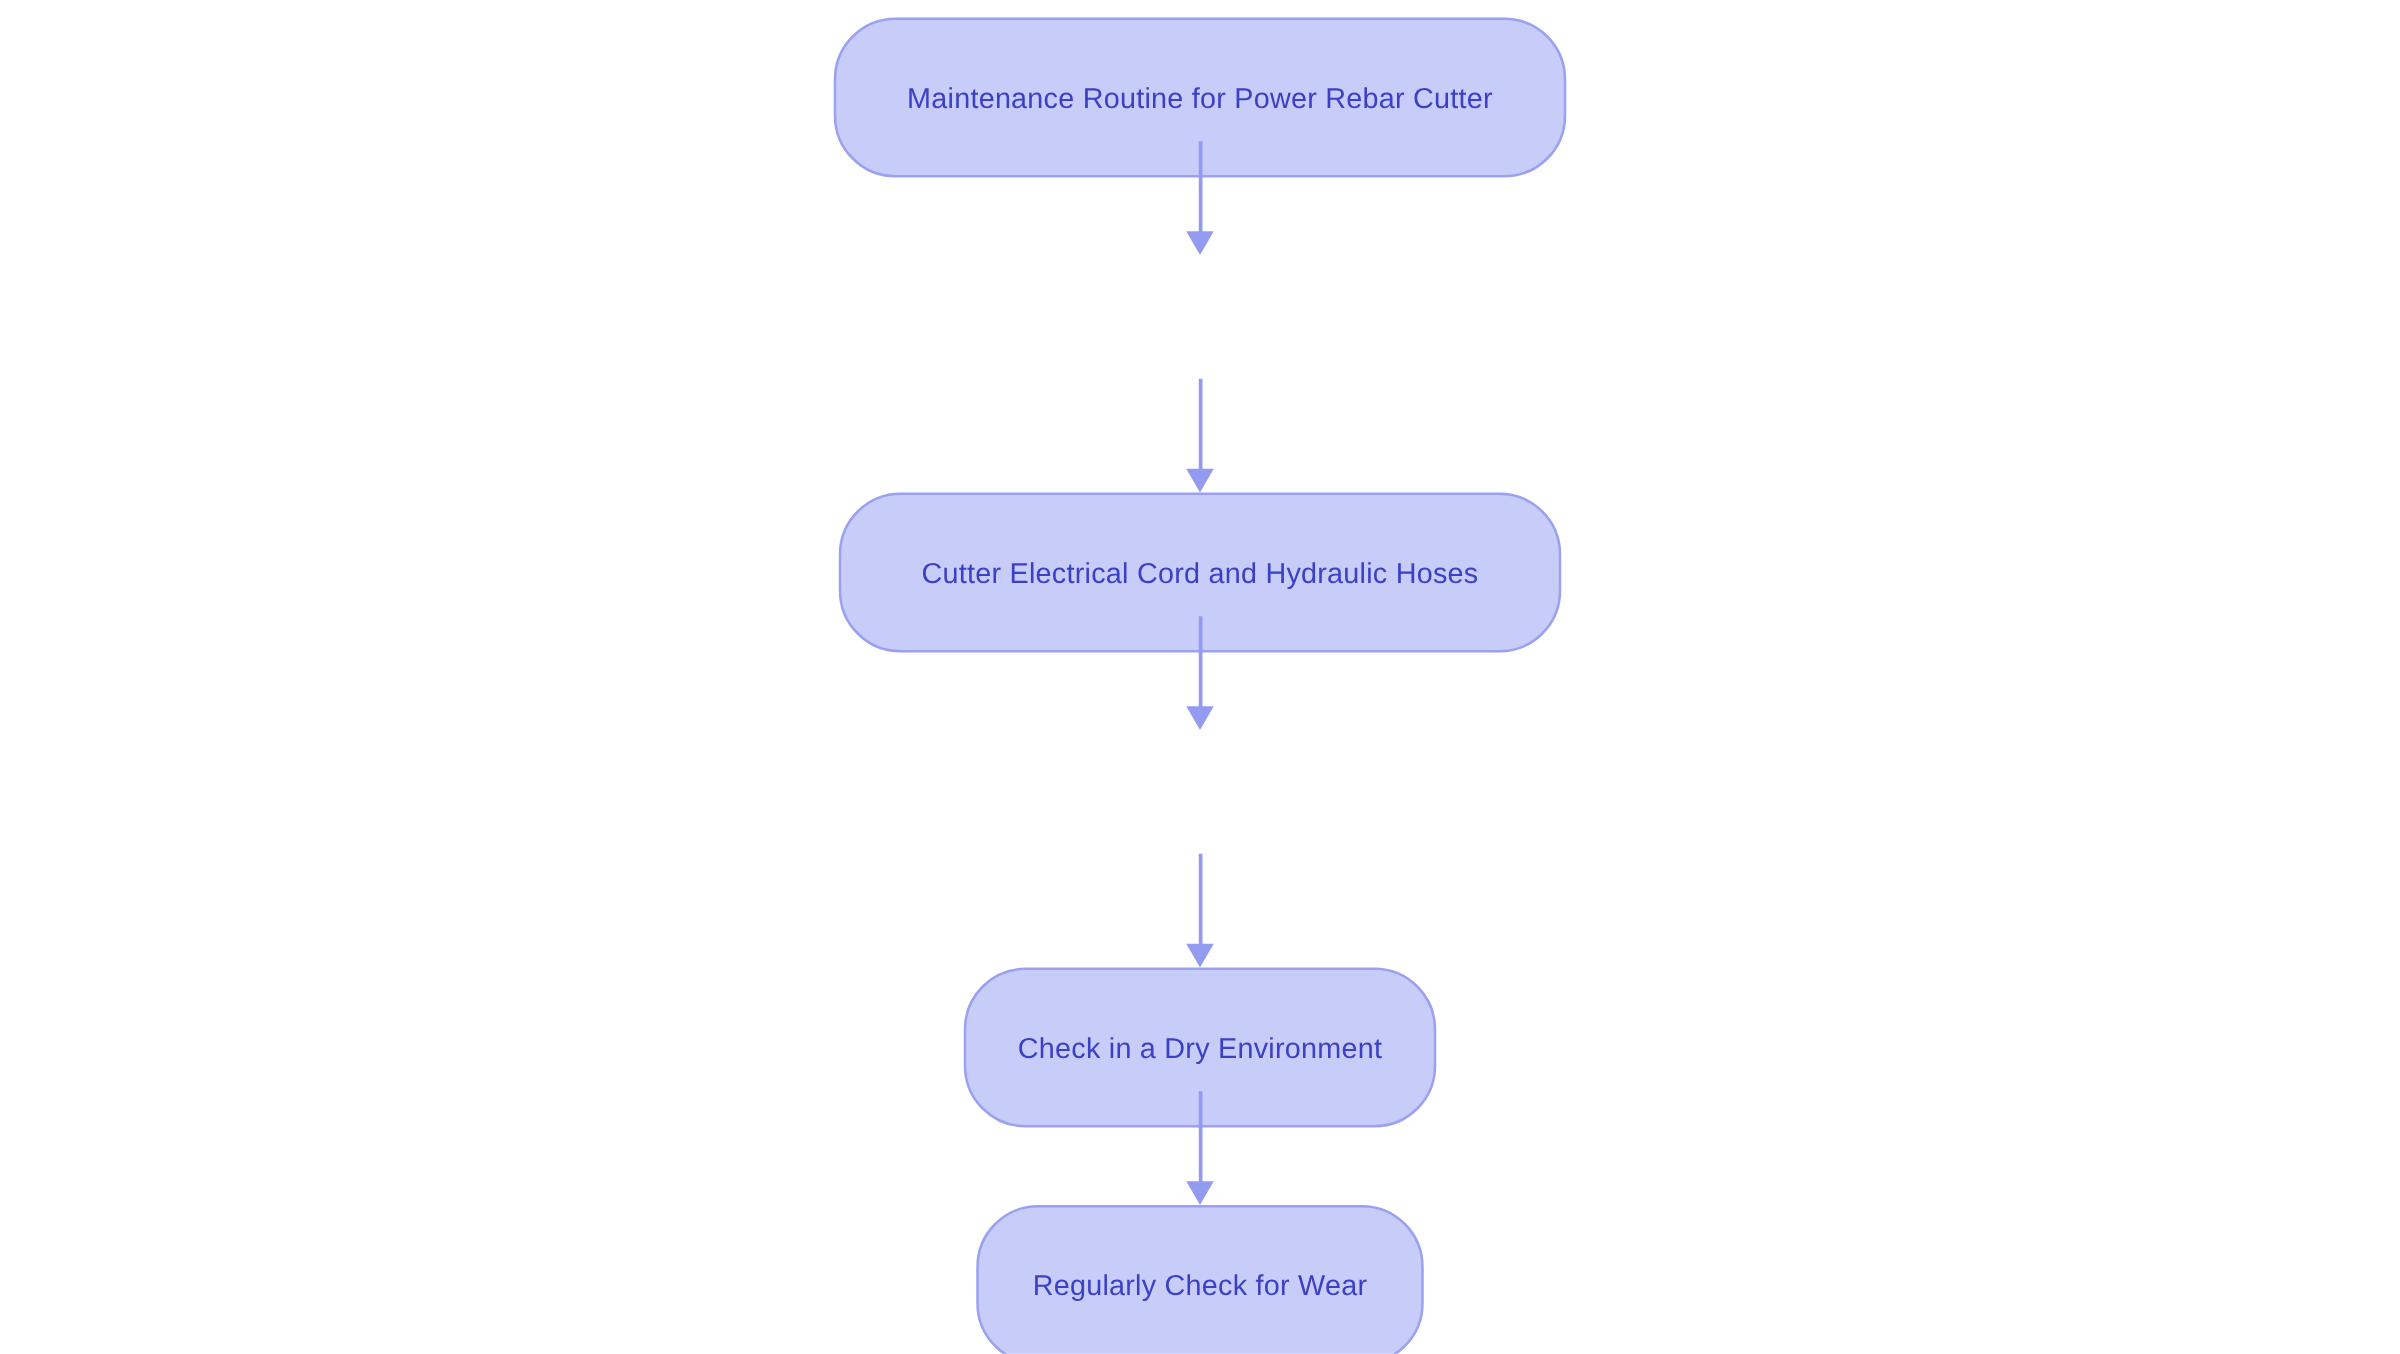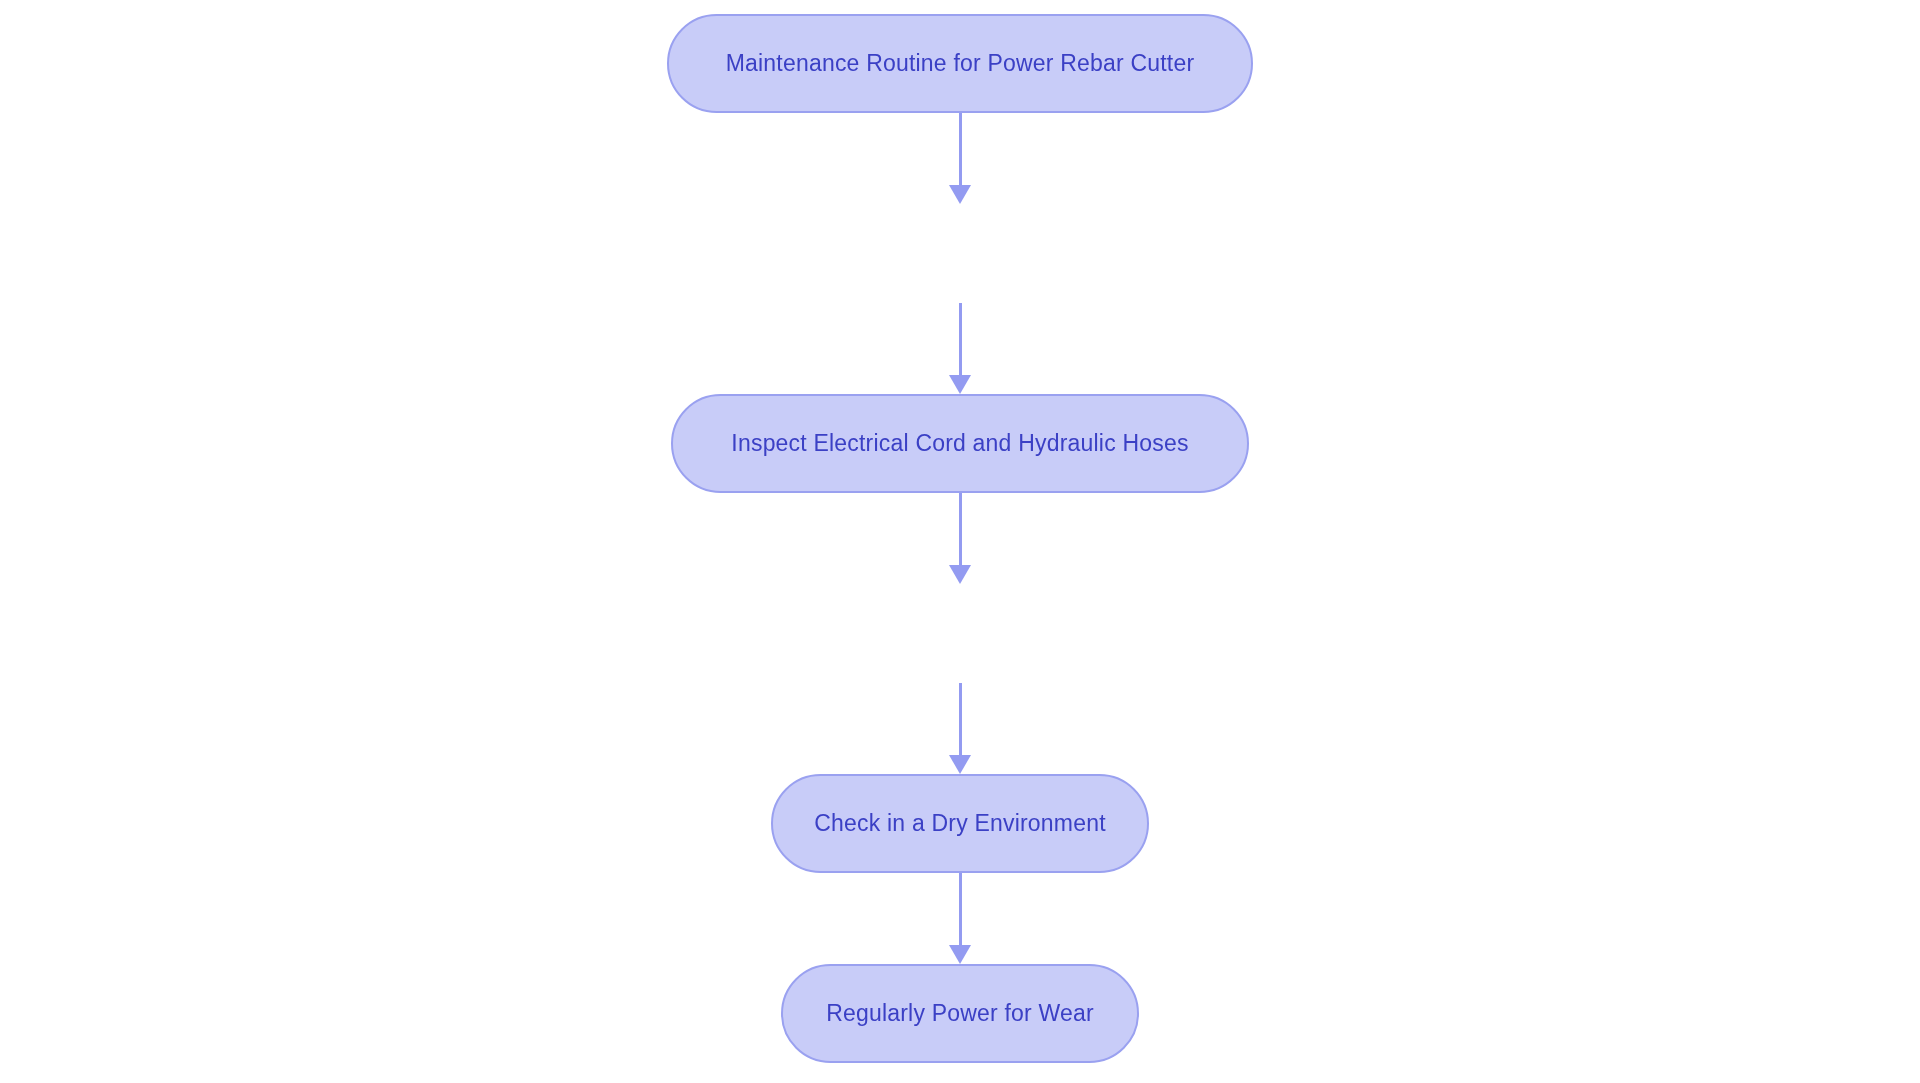--- a/index.html
+++ b/index.html
@@ -18,21 +18,21 @@
     overflow: hidden;
   }
   .canvas {
     position: relative;
     width: 1920px;
     height: 1083px;
     background: var(--canvas-bg);
   }
   .flow-node {
     position: absolute;
-    height: 99px;
+    height: 128px;
     border-radius: 49.5px;
     background: var(--node-fill);
     border: 2px solid var(--node-border);
     display: flex;
     align-items: center;
     justify-content: center;
     text-align: center;
   }
   .flow-node .label {
     color: var(--node-text);
@@ -92,21 +92,21 @@
     <div class="head"></div>
   </div>
 
 
   <div class="connector c2">
     <div class="line"></div>
     <div class="head"></div>
   </div>
 
   <div class="flow-node n3">
-    <span class="label">Inspect Electrical Cord and Hydraulic Hoses</span>
+    <span class="label">Cutter Electrical Cord and Hydraulic Hoses</span>
   </div>
 
   <div class="connector c3">
     <div class="line"></div>
     <div class="head"></div>
   </div>
 
 
   <div class="connector c4">
     <div class="line"></div>
@@ -116,16 +116,16 @@
   <div class="flow-node n5">
     <span class="label">Check in a Dry Environment</span>
   </div>
 
   <div class="connector c5">
     <div class="line"></div>
     <div class="head"></div>
   </div>
 
   <div class="flow-node n6">
-    <span class="label">Regularly Power for Wear</span>
+    <span class="label">Regularly Check for Wear</span>
   </div>
 
 </div>
 
 </body></html>

